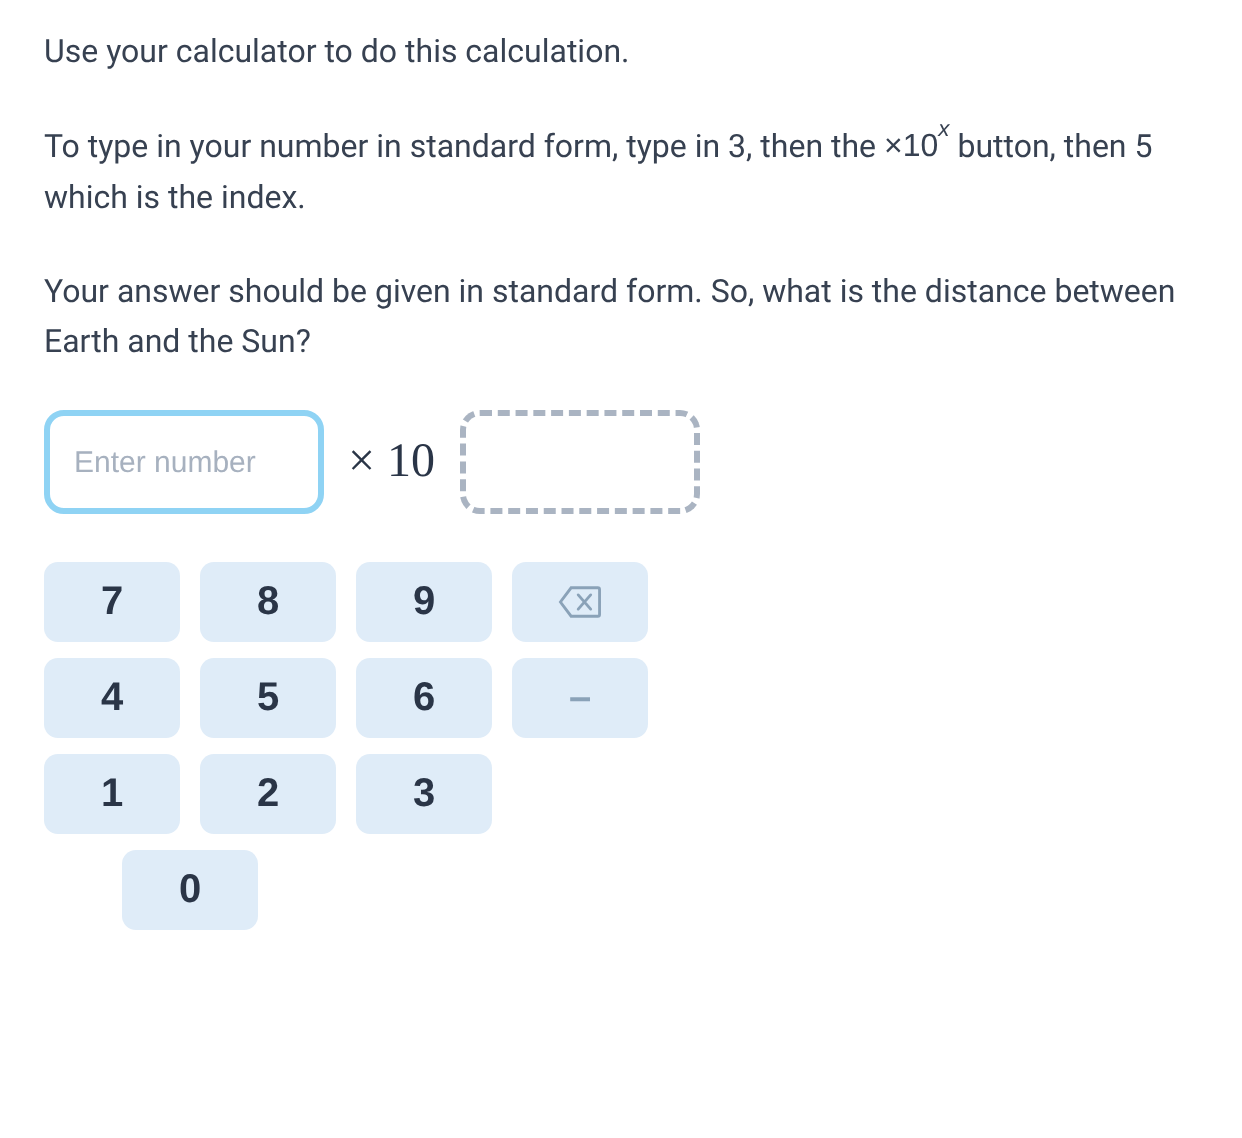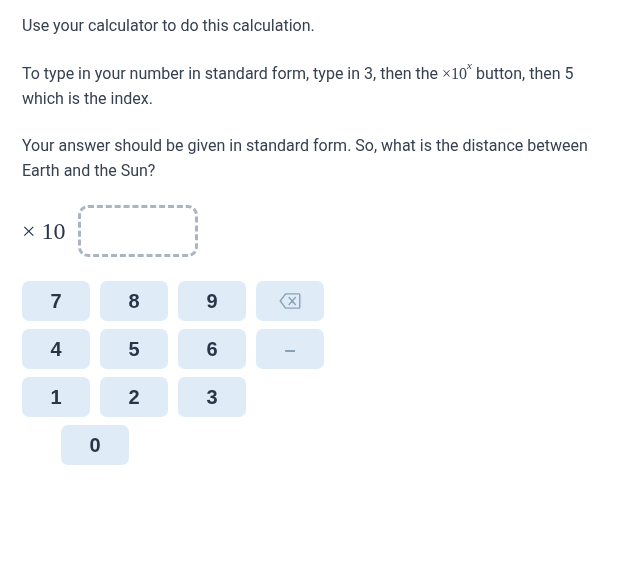--- a/index.html
+++ b/index.html
@@ -11,21 +11,21 @@
     color: #2a3547;
     background: #fff;
   }
   .instruction-text {
     font-size: 16px;
     line-height: 1.55;
     color: #374151;
     margin-bottom: 22px;
   }
   .instruction-text.last { }
-  .x10x { font-family: Liberation Serif, serif; }
+  .x10x { font-family: Liberation Sans, sans-serif; }
   .x10x .times { font-style: normal; }
   .x10x sup { font-style: italic; font-size: 0.7em; position: relative; top: -0.35em; }
   .answer-row {
     display: flex;
     align-items: center;
     gap: 12px;
     margin-bottom: 24px;
   }
   .input-box {
     width: 140px;
@@ -104,20 +104,23 @@
 
 <p class="instruction-text">Use your calculator to do this calculation.</p>
 
 <p class="instruction-text">
   <span>To type in your number in standard form, type in 3, then the </span><span class="x10x"><span class="times">×</span><span>10</span><sup>x</sup></span><span> button, then 5 which is the index.</span>
 </p>
 
 <p class="instruction-text last">Your answer should be given in standard form. So, what is the distance between Earth and the Sun?</p>
 
 <div class="answer-row">
+  <div class="input-box">
+    <input type="text" placeholder="Enter number" style="">
+  </div>
   <div class="times-ten">
     <span>×</span>
     <span>10</span>
   </div>
   <div class="exponent-box">
     <input type="text" style="">
   </div>
 </div>
 
 <div class="keypad">

